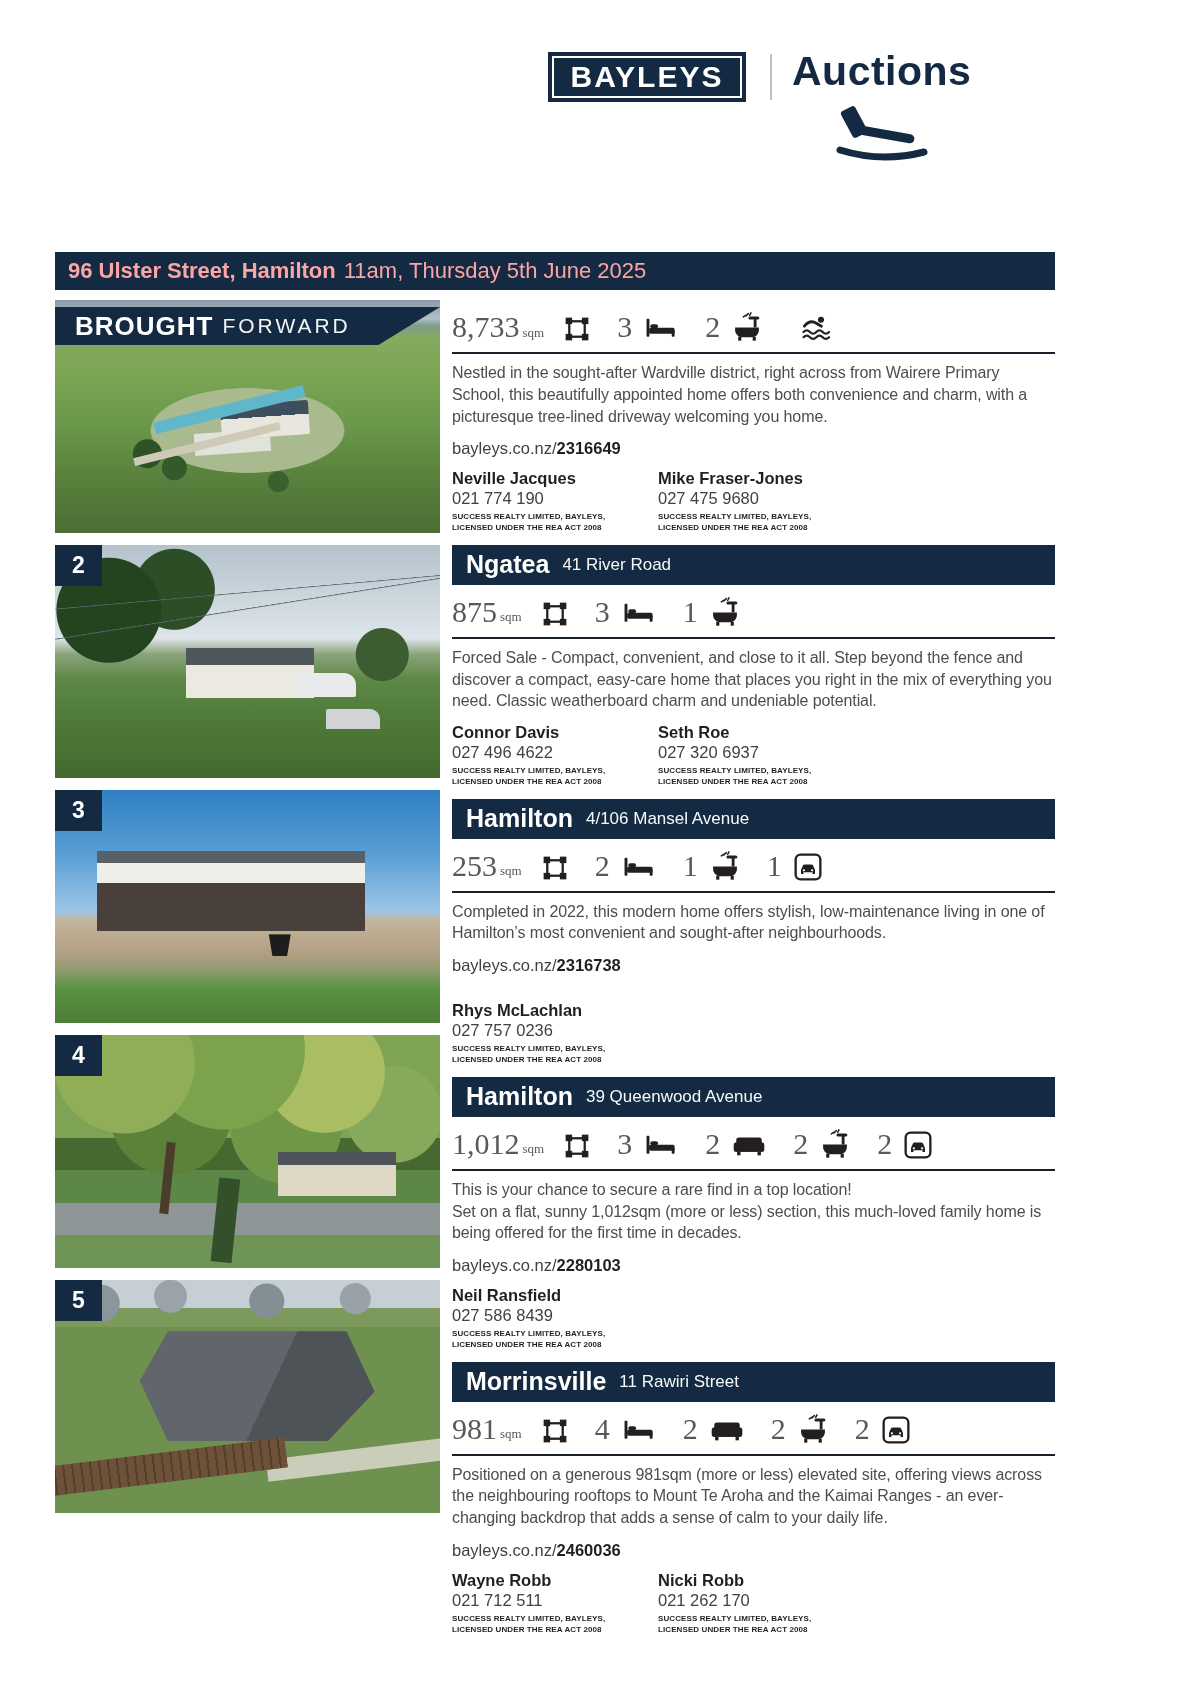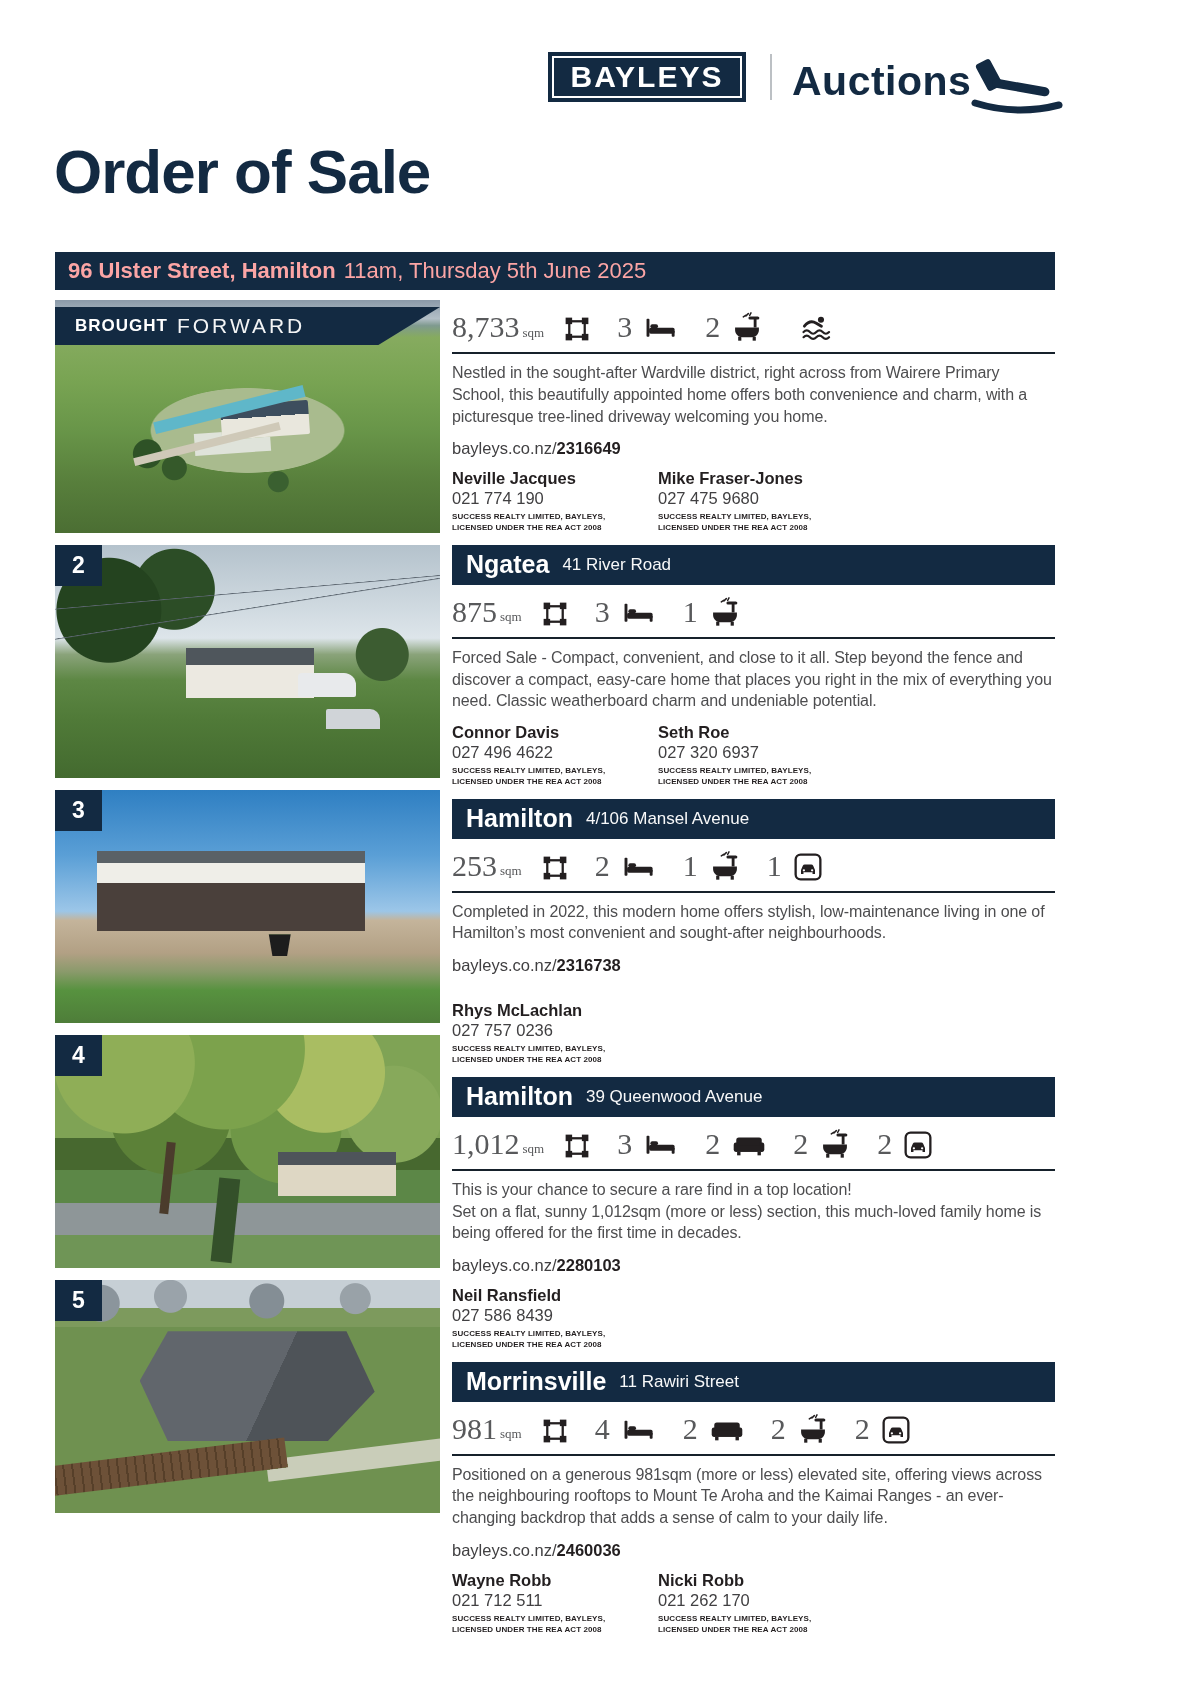--- a/index.html
+++ b/index.html
@@ -5,21 +5,21 @@
   html,body{margin:0;padding:0;background:#fff;}
   body{font-family:"Liberation Sans","DejaVu Sans",sans-serif;}
   .page{position:relative;width:1200px;height:1697px;background:#fff;overflow:hidden;}
 
   
   .logo-box{position:absolute;left:548px;top:52px;width:198px;height:50px;
     background:var(--navy);box-shadow:inset 0 0 0 4px var(--navy),inset 0 0 0 6px #fff;
     display:flex;align-items:center;justify-content:center;}
   .logo-box span{color:#fff;font-size:30px;font-weight:700;letter-spacing:2px;}
   .logo-divider{position:absolute;left:770px;top:54px;width:2px;height:46px;background:#bcc0c4;}
-  .auctions-wrap{position:absolute;left:792px;top:48px;display:flex;align-items:center;color:var(--navy);}
+  .auctions-wrap{position:absolute;left:792px;top:48px;display:flex;align-items:center;color:var(--navy);flex-direction:column;}
   .auctions-text{font-size:41px;font-weight:700;letter-spacing:.5px;}
   .gavel{margin-left:-4px;margin-top:8px;display:inline-flex;}
 
   .title{position:absolute;left:54px;top:138px;margin:0;color:var(--navy);
     font-size:62px;font-weight:700;letter-spacing:-1px;line-height:1.1;}
 
   .auction-bar{position:absolute;left:55px;top:252px;width:1000px;height:38px;background:var(--navy);
     display:flex;align-items:center;box-sizing:border-box;padding-left:13px;color:#fca5a5;font-size:22px;}
   .auction-bar b{font-weight:700;margin-right:8px;}
   .auction-bar span{font-weight:400;}
@@ -84,21 +84,21 @@
     clip-path:polygon(12% 0,88% 0,100% 55%,80% 100%,12% 100%,0 45%);}
   .scene-5::after{left:-2%;top:74%;width:240px;height:30px;transform:rotate(-7deg);
     background:repeating-linear-gradient(90deg,#6d5138 0 7px,#563f29 7px 9px);
     box-shadow:215px 16px 0 -4px #c9cdb9;}
 
   .badge{position:absolute;top:0;left:0;width:47px;height:41px;background:var(--navy);
     color:#fff;font-size:23px;font-weight:700;display:flex;align-items:center;justify-content:center;z-index:2;}
   .banner{position:absolute;top:7px;left:0;width:100%;height:38px;background:var(--navy);
     clip-path:polygon(0 0,100% 0,84% 100%,0 100%);display:flex;align-items:center;
     box-sizing:border-box;padding-left:20px;color:#fff;z-index:2;}
-  .banner .b1{font-weight:700;font-size:17px;letter-spacing:1px;}
+  .banner .b1{font-weight:700;font-size:26px;letter-spacing:1px;}
   .banner .b2{font-weight:400;font-size:21px;letter-spacing:3px;margin-left:9px;opacity:.95;}
 
   
   .details-col{position:absolute;left:452px;top:300px;width:603px;}
   .prop-details{margin-bottom:11px;}
   .prop-header{background:var(--navy);height:40px;display:flex;align-items:baseline;
     box-sizing:border-box;padding:0 14px;color:#fff;}
   .prop-header .town{font-size:25px;font-weight:700;align-self:center;}
   .prop-header .addr{font-size:17px;font-weight:400;margin-left:13px;align-self:center;opacity:.97;}
 
@@ -132,21 +132,20 @@
     <span class="auctions-text">Auctions</span>
     <span class="gavel">
       <svg width="96" height="58" viewBox="0 0 96 58" fill="currentColor">
         <rect x="14" y="4" width="16" height="30" rx="3" transform="rotate(-28 22 19)"></rect>
         <rect x="26" y="22" width="58" height="9" rx="4.5" transform="rotate(10 26 22)"></rect>
         <path d="M8 47q42 13 84 2" stroke="currentColor" stroke-width="7" fill="none" stroke-linecap="round"></path>
       </svg>
     </span>
   </div>
 
-  <h1 class="title">Order of Sale</h1>
 
   <div class="auction-bar">
     <b>96 Ulster Street, Hamilton</b>
     <span>11am, Thursday 5th June 2025</span>
   </div>
 
   <div class="photo p1 scene-1">
     <div class="banner">
       <span class="b1">BROUGHT</span>
       <span class="b2">FORWARD</span>

